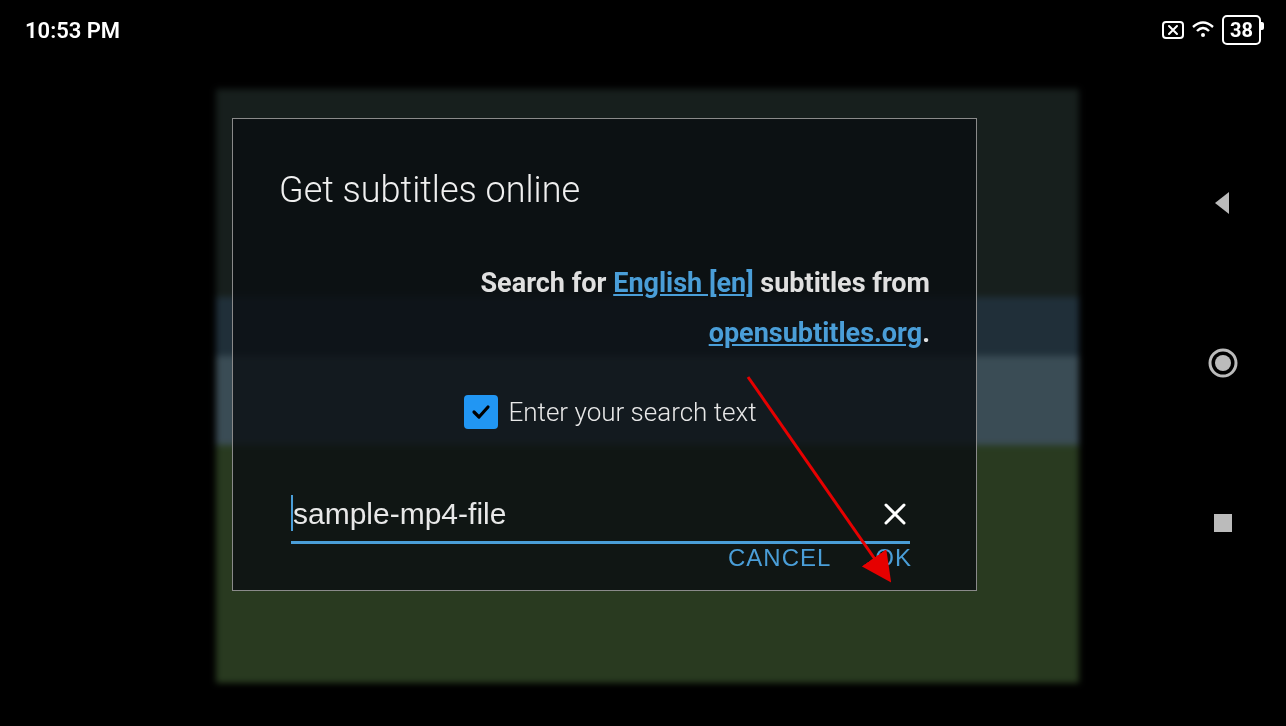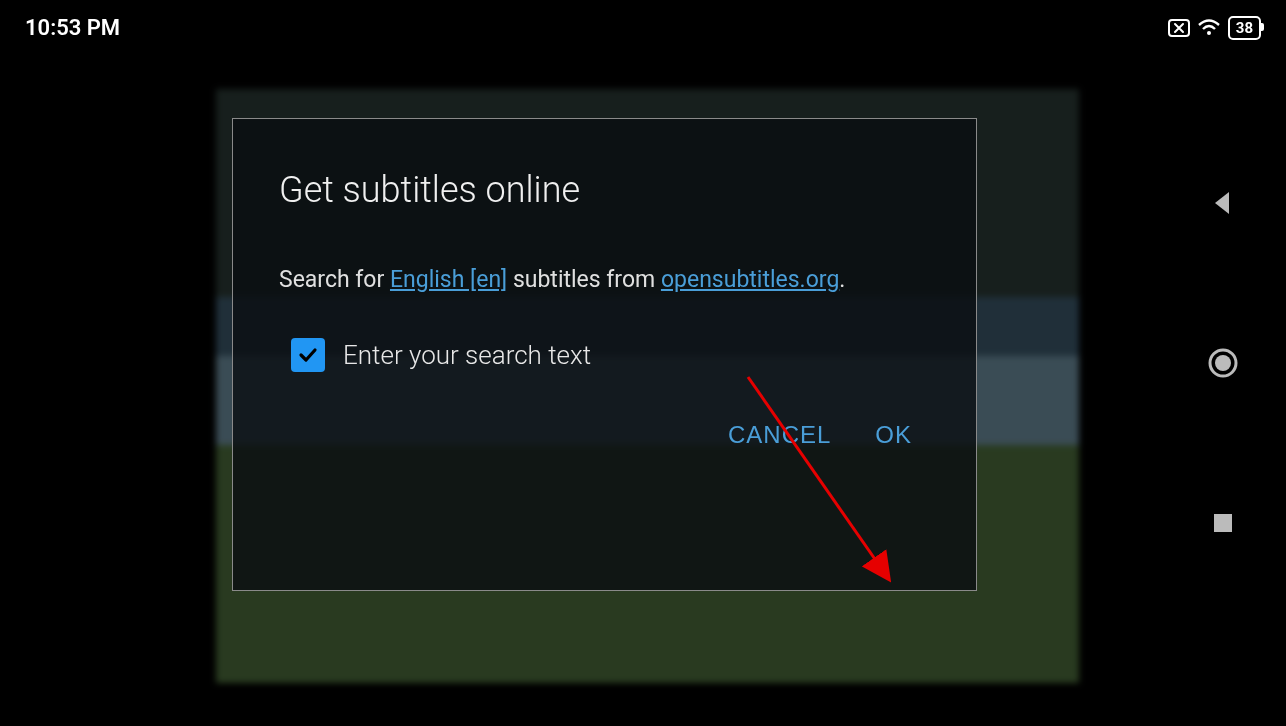--- a/index.html
+++ b/index.html
@@ -33,21 +33,21 @@
   }
   .icon-box {
     display: inline-flex;
     align-items: center;
     justify-content: center;
   }
   .battery-box {
     border: 2px solid #fff;
     border-radius: 5px;
     padding: 1px 6px;
-    font-size: 15px;
+    font-size: 20px;
     font-weight: 700;
     position: relative;
     text-align: center;
   }
   .battery-box::after {
     content: "";
     position: absolute;
     right: -5px; top: 5px;
     width: 3px; height: 8px;
     background: #fff;
@@ -106,38 +106,40 @@
     display: flex;
     flex-direction: column;
   }
   .dialog-title {
     font-size: 36px;
     font-weight: 300;
     color: #f0f0f0;
     margin-bottom: 48px;
   }
   .dialog-desc {
-    font-size: 23px;
+    font-size: 27px;
     line-height: 1.85;
     color: #e0e0e0;
-    font-weight: 400;
+    font-weight: 700;
     margin-bottom: 36px;
+    text-align: right;
   }
   .link {
     color: #4a9ed8;
     text-decoration: underline;
     cursor: pointer;
   }
 
   .checkbox-row {
     display: flex;
     align-items: center;
-    gap: 18px;
+    gap: 10px;
     margin-left: 12px;
-    margin-bottom: 49px;
+    margin-bottom: 64px;
+    justify-content: center;
   }
   .checkbox {
     width: 34px; height: 34px;
     background: #2196f3;
     border-radius: 4px;
     display: flex;
     align-items: center;
     justify-content: center;
     cursor: pointer;
   }
@@ -246,20 +248,29 @@
 
   <div class="checkbox-row">
     <div class="checkbox">
       <svg width="24" height="24" viewBox="0 0 24 24">
           <path d="M5 12 L10 17 L19 7" fill="none" stroke="#000" stroke-width="3.2" stroke-linecap="round" stroke-linejoin="round"></path>
         </svg>
     </div>
     <span class="checkbox-label">Enter your search text</span>
   </div>
 
+  <div class="input-row">
+    <span class="cursor-bar"></span>
+    <input type="text" class="text-input" value="sample-mp4-file" style="">
+    <div class="clear-btn">
+      <svg width="26" height="26" viewBox="0 0 26 26">
+          <path d="M4 4 L22 22 M22 4 L4 22" stroke="#fff" stroke-width="3" stroke-linecap="round"></path>
+        </svg>
+    </div>
+  </div>
 
   <div class="dialog-actions">
     <button class="dlg-btn">CANCEL</button>
     <button class="dlg-btn">OK</button>
   </div>
 </div>
 
 <svg class="arrow-svg" viewBox="0 0 225 225">
   <defs>
     <marker id="ahead" markerWidth="10" markerHeight="10" refX="7" refY="5" orient="auto">

